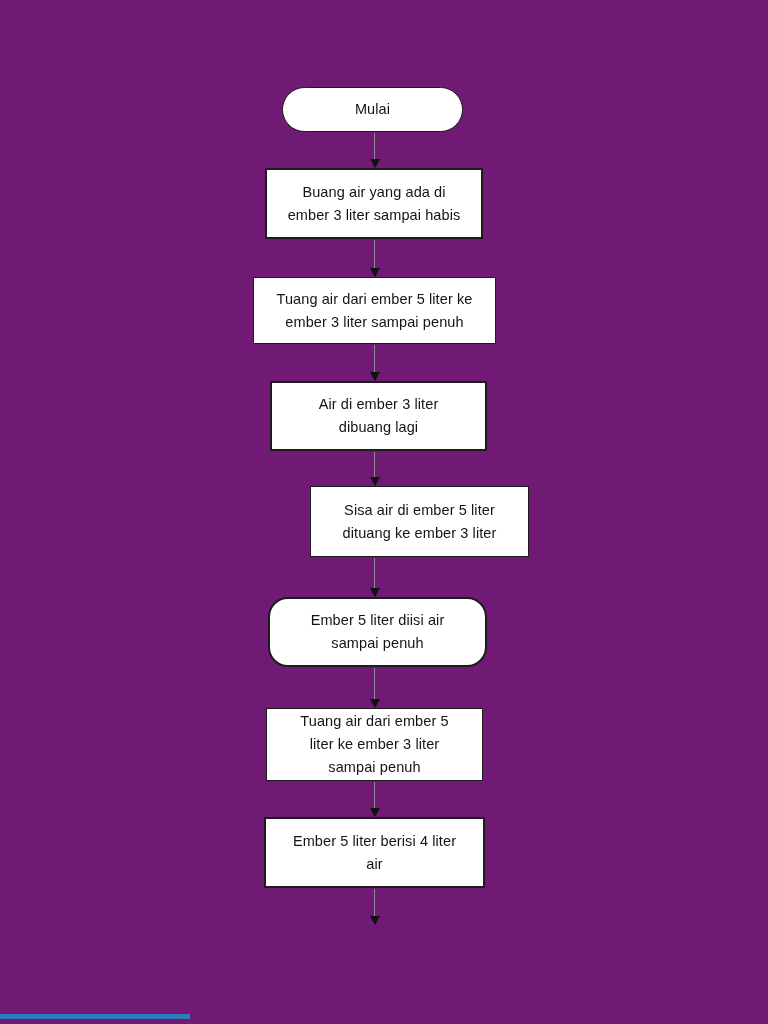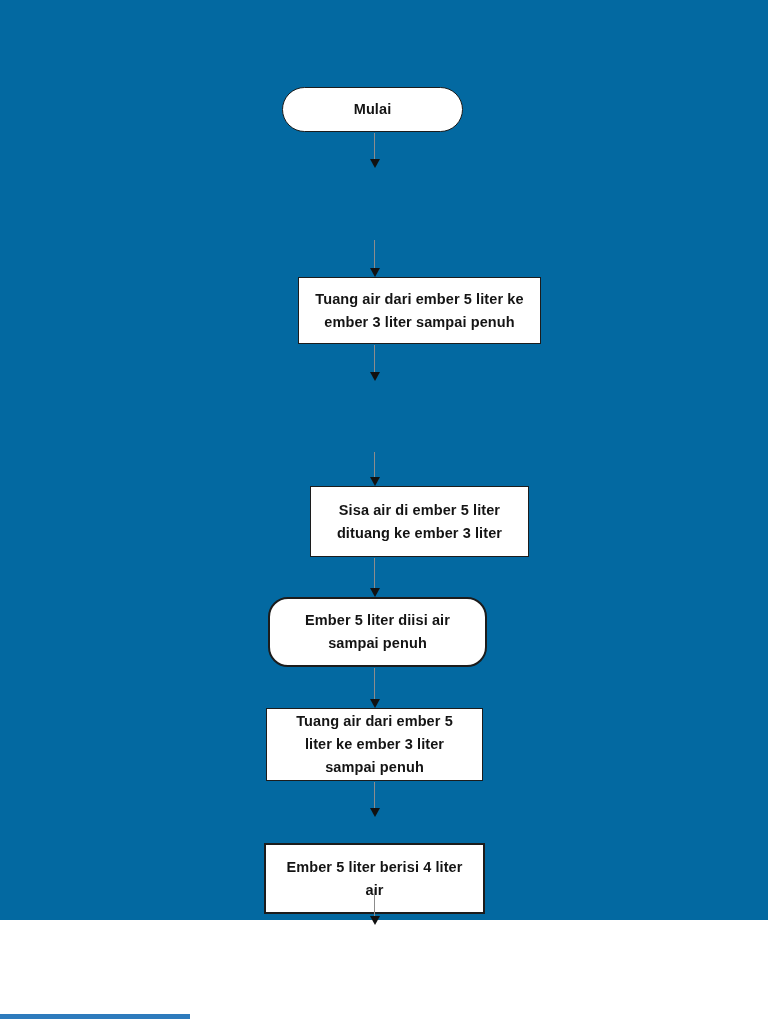--- a/index.html
+++ b/index.html
@@ -4,23 +4,22 @@
 <style>
   html, body { margin: 0; padding: 0; }
   body {
     width: 768px; height: 1024px;
     background: #ffffff;
     font-family: "Liberation Sans", "DejaVu Sans", sans-serif;
     overflow: hidden;
   }
   .canvas {
     position: relative;
-    width: 768px; height: 920px;
-    background: #0369a1;
-    font-weight: bold;
+    width: 768px; height: 1024px;
+    background: #701a75;
   }
   .node {
     position: absolute;
     box-sizing: border-box;
     border-style: solid;
     border-color: #1c1c1c;
     background: #ffffff;
     display: flex;
     align-items: center;
     justify-content: center;
@@ -30,26 +29,26 @@
     font-size: 14.5px;
     line-height: 23px;
     color: #141414;
     text-align: center;
     white-space: pre-line;
     letter-spacing: 0.1px;
   }
   
   .n0 { left: 282px; top: 87px;  width: 181px; height: 45px; border-width: 1.6px; border-radius: 23px; }
   .n1 { left: 265px; top: 168px; width: 218px; height: 71px; border-width: 2px; }
-  .n2 { left: 253px; top: 277px; width: 243px; height: 67px; border-width: 1.6px; margin-left: 45px; }
+  .n2 { left: 253px; top: 277px; width: 243px; height: 67px; border-width: 1.6px; }
   .n3 { left: 270px; top: 381px; width: 217px; height: 70px; border-width: 2.6px; }
   .n4 { left: 266px; top: 486px; width: 219px; height: 71px; border-width: 1.8px; margin-left: 44px; }
   .n5 { left: 268px; top: 597px; width: 219px; height: 70px; border-width: 2.2px; border-radius: 20px; }
   .n6 { left: 266px; top: 708px; width: 217px; height: 73px; border-width: 1.8px; }
-  .n7 { left: 264px; top: 817px; width: 221px; height: 71px; border-width: 2.6px; margin-top: 26px; }
+  .n7 { left: 264px; top: 817px; width: 221px; height: 71px; border-width: 2.6px; }
   .n8 { left: 279px; top: 925px; width: 181px; height: 46px; border-width: 1.6px; border-radius: 23px; }
 
   
   .arrow {
     position: absolute;
     left: 368px;
     width: 13px;
     display: flex;
     flex-direction: column;
     align-items: center;
@@ -84,36 +83,44 @@
 
   <div class="node n0">
     <span class="node-label">Mulai</span>
   </div>
 
   <div class="arrow a1">
     <div class="stem"></div>
     <div class="head"></div>
   </div>
 
+  <div class="node n1">
+    <span class="node-label">Buang air yang ada di
+ember 3 liter sampai habis</span>
+  </div>
 
   <div class="arrow a2">
     <div class="stem"></div>
     <div class="head"></div>
   </div>
 
   <div class="node n2">
     <span class="node-label">Tuang air dari ember 5 liter ke
 ember 3 liter sampai penuh</span>
   </div>
 
   <div class="arrow a3">
     <div class="stem"></div>
     <div class="head"></div>
   </div>
 
+  <div class="node n3">
+    <span class="node-label">Air di ember 3 liter
+dibuang lagi</span>
+  </div>
 
   <div class="arrow a4">
     <div class="stem"></div>
     <div class="head"></div>
   </div>
 
   <div class="node n4">
     <span class="node-label">Sisa air di ember 5 liter
 dituang ke ember 3 liter</span>
   </div>

